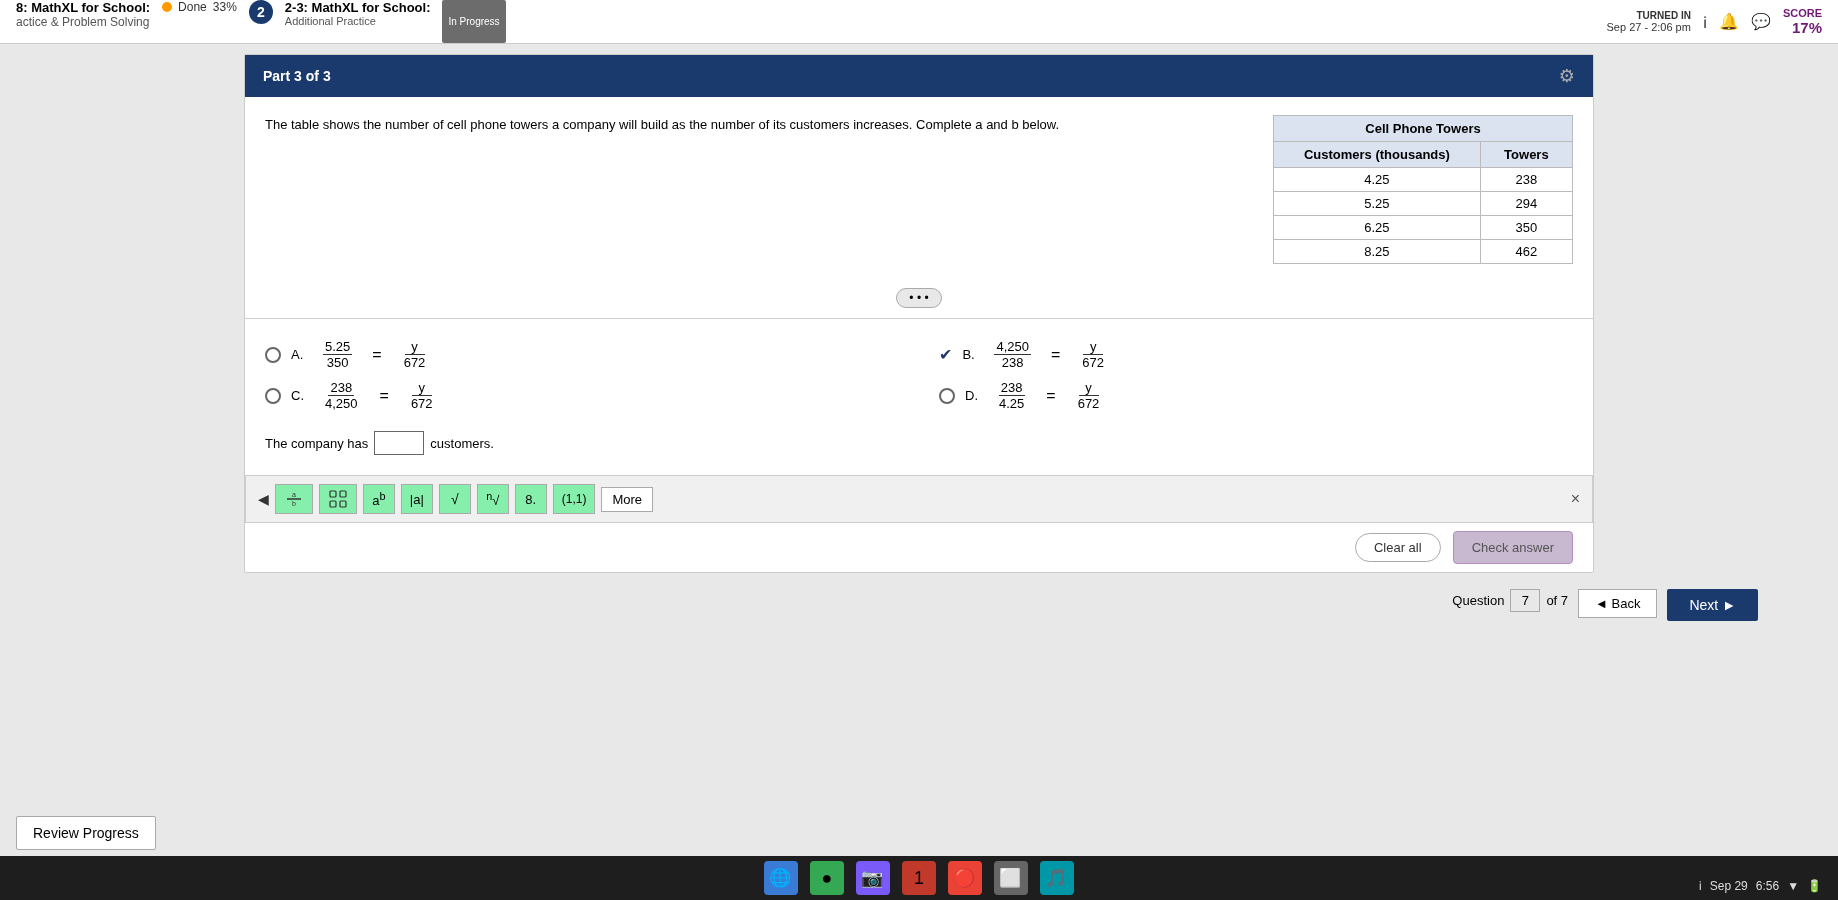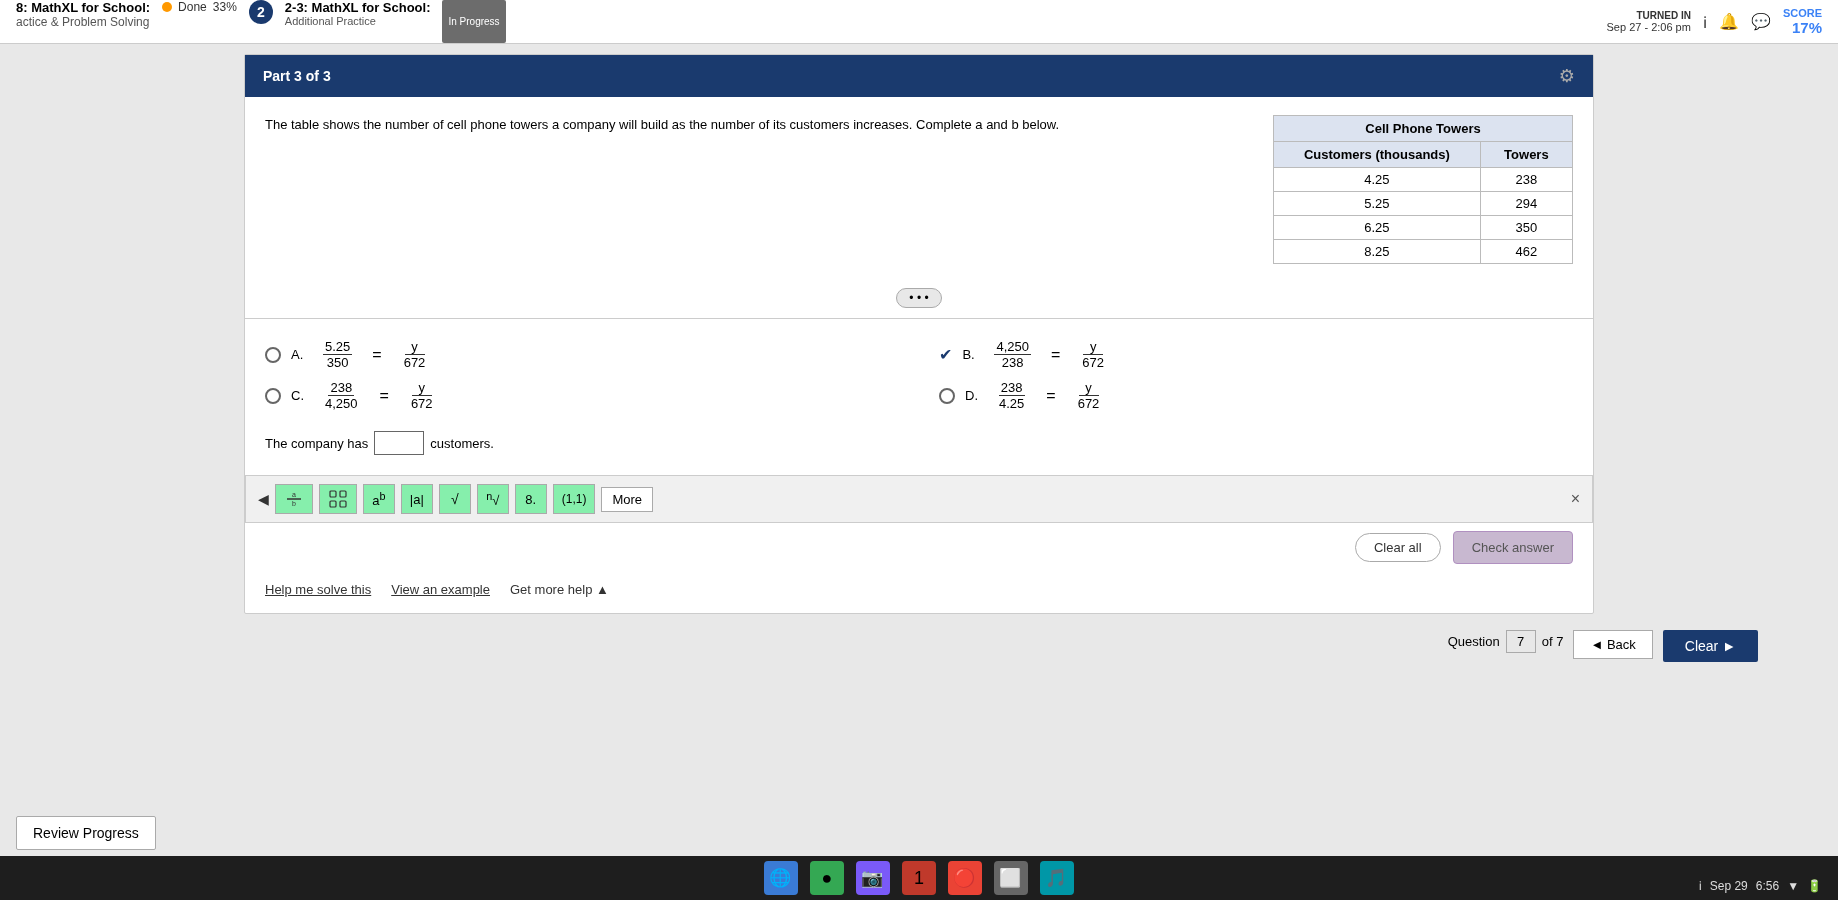--- a/index.html
+++ b/index.html
@@ -85,21 +85,21 @@
     .icon-btn {
       cursor: pointer;
       font-size: 16px;
       color: #333;
       background: none;
       border: none;
     }
     .score-box {
       text-align: right;
       font-size: 12px;
-      color: #3b82f6;
+      color: #701a75;
     }
     .score-label { font-weight: bold; font-size: 11px; }
     .score-val { font-size: 15px; font-weight: bold; }
 
     
     .main-content {
       display: flex;
       flex-direction: column;
       align-items: center;
       padding: 0 80px;
@@ -637,37 +637,32 @@
       </button>
       <button class="more-btn">More</button>
       <span class="close-x">×</span>
     </div>
 
     <div class="action-row">
       <button class="clear-all-btn">Clear all</button>
       <button class="check-answer-btn">Check answer</button>
     </div>
 
-    <div class="help-row">
-      <span class="help-link">Help me solve this</span>
-      <span class="help-link">View an example</span>
-      <span class="get-more-help">Get more help ▲</span>
-    </div>
 
   </div>
 </div>
 
 <div class="nav-row">
   <span class="question-counter">
     <span>Question</span>
     <span class="q-num-box">7</span>
     <span>of 7</span>
   </span>
   <button class="nav-btn">◄ Back</button>
-  <button class="next-btn">Clear ►</button>
+  <button class="next-btn">Next ►</button>
 </div>
 
 <div class="review-progress">Review Progress</div>
 
 <div class="taskbar">
   <div class="taskbar-icon blue">🌐</div>
   <div class="taskbar-icon green">●</div>
   <div class="taskbar-icon purple">📷</div>
   <div class="taskbar-icon dark" style="background:#c0392b;">1</div>
   <div class="taskbar-icon red">🔴</div>

